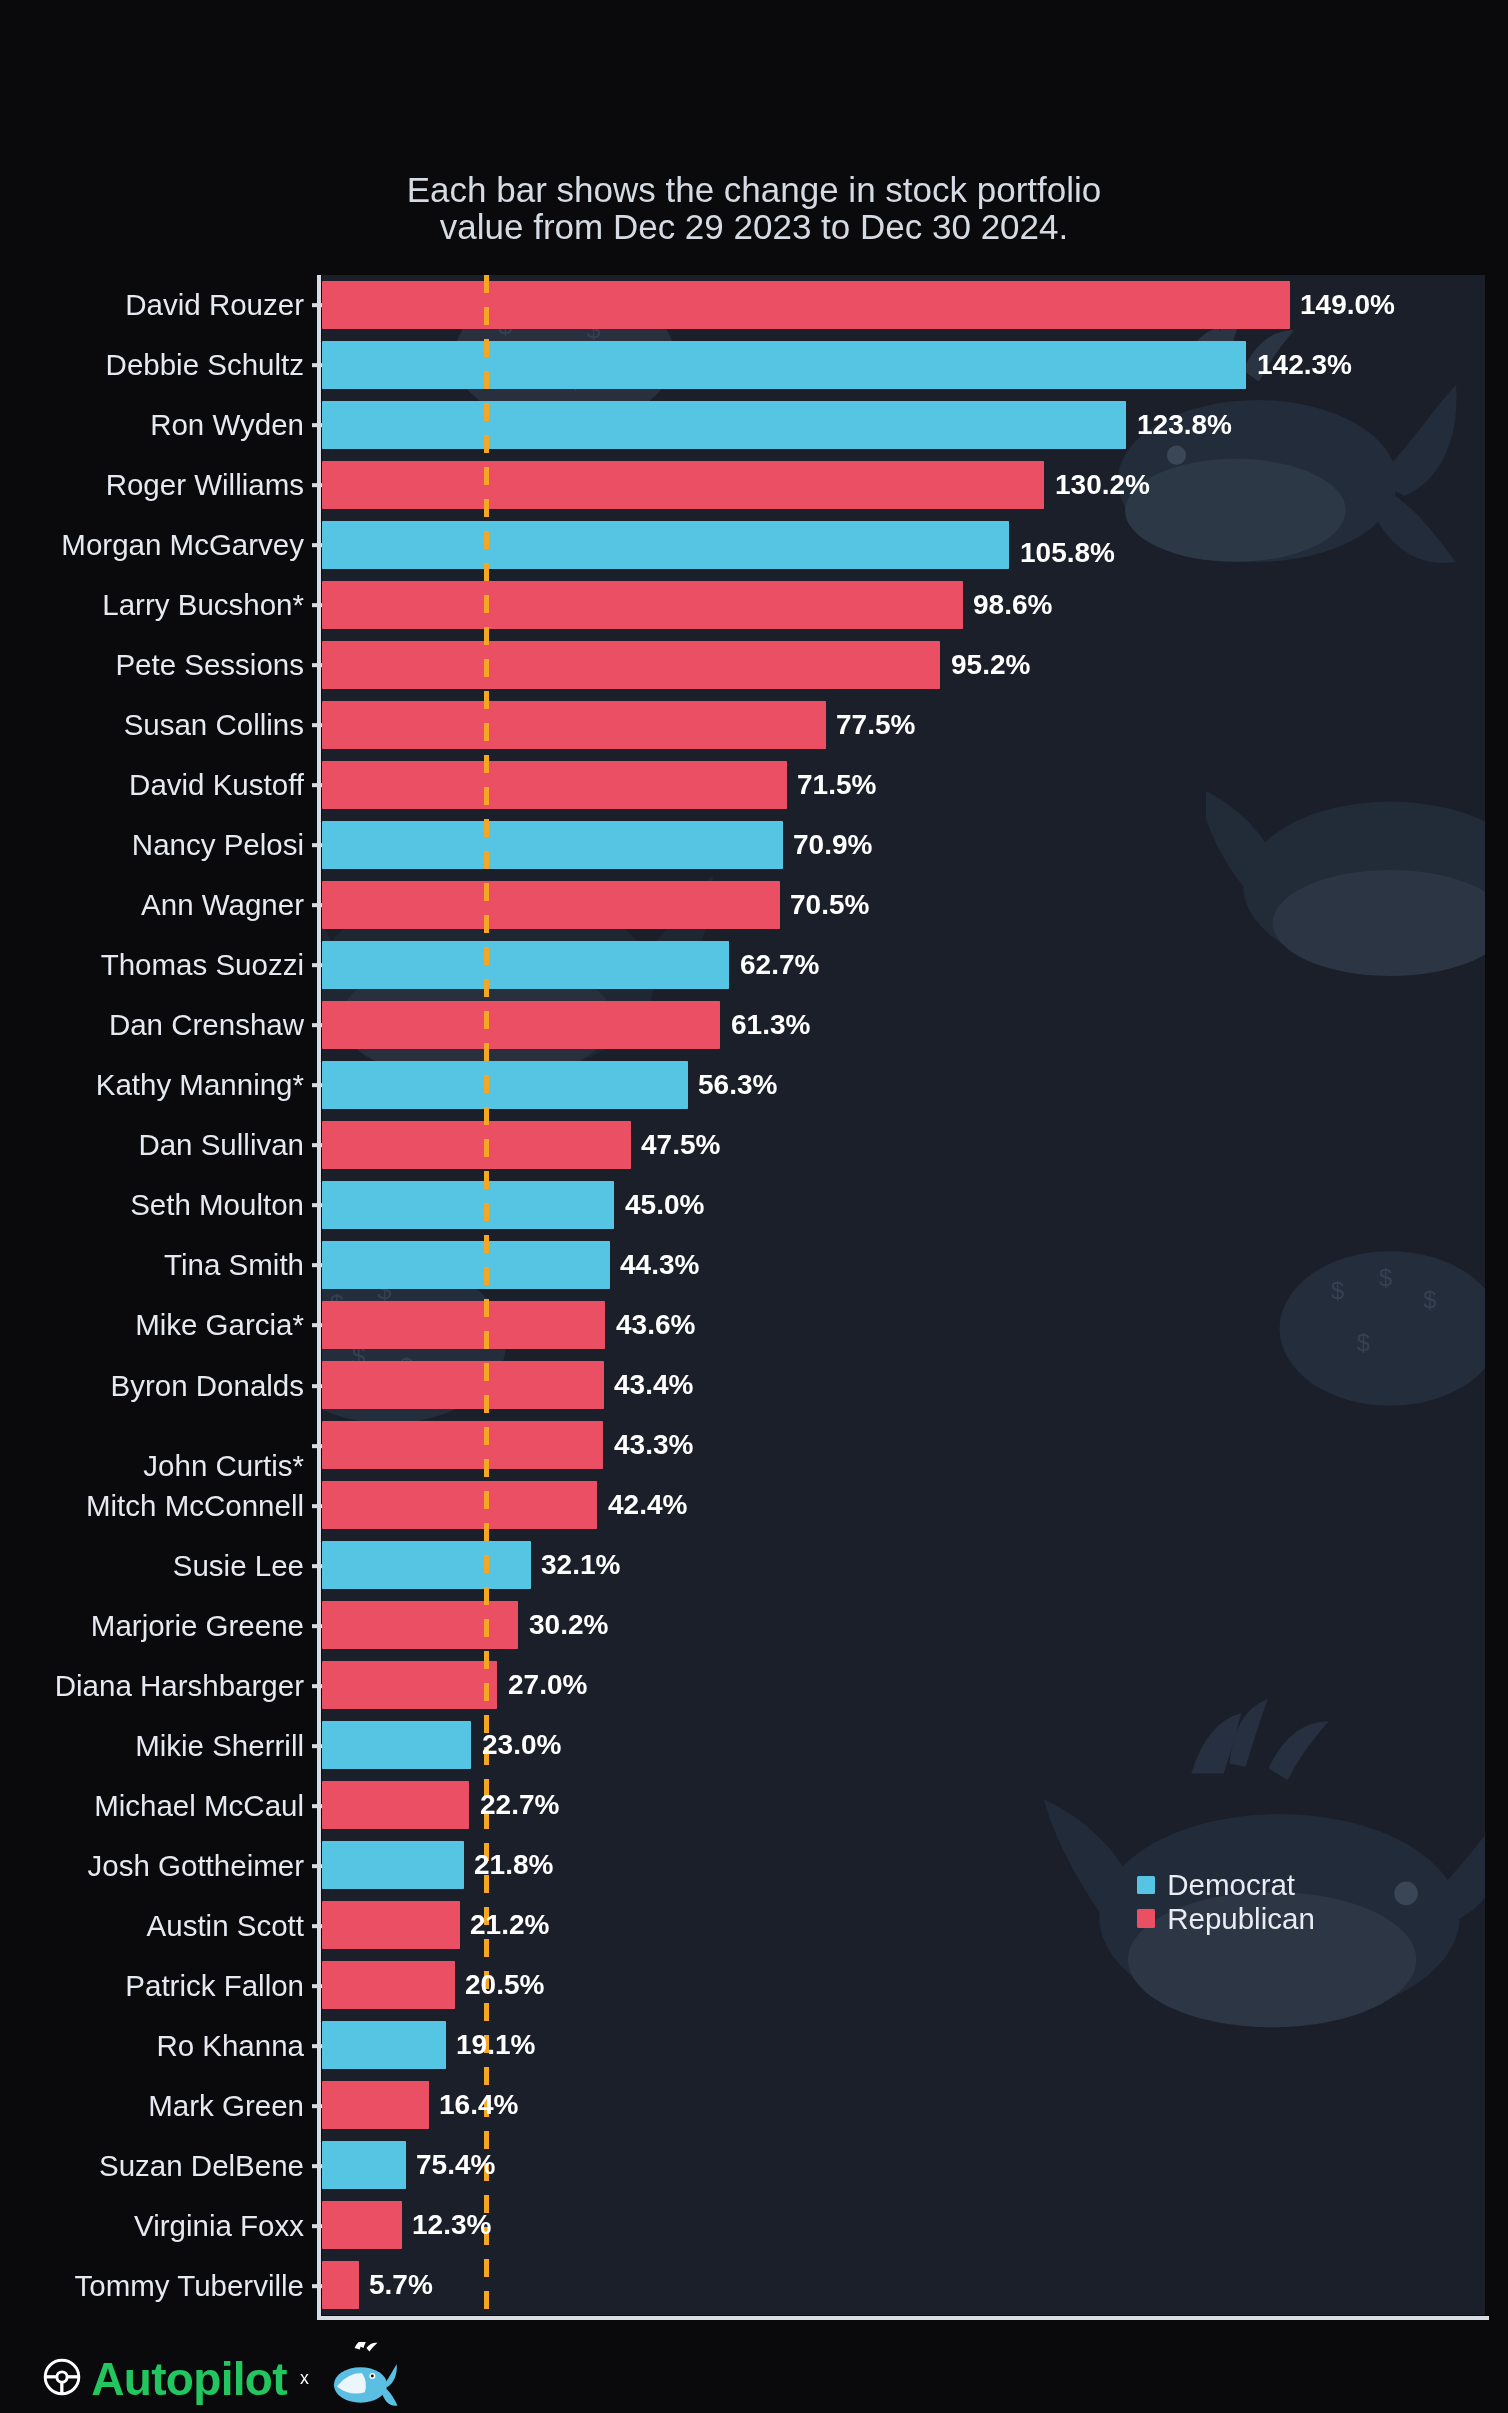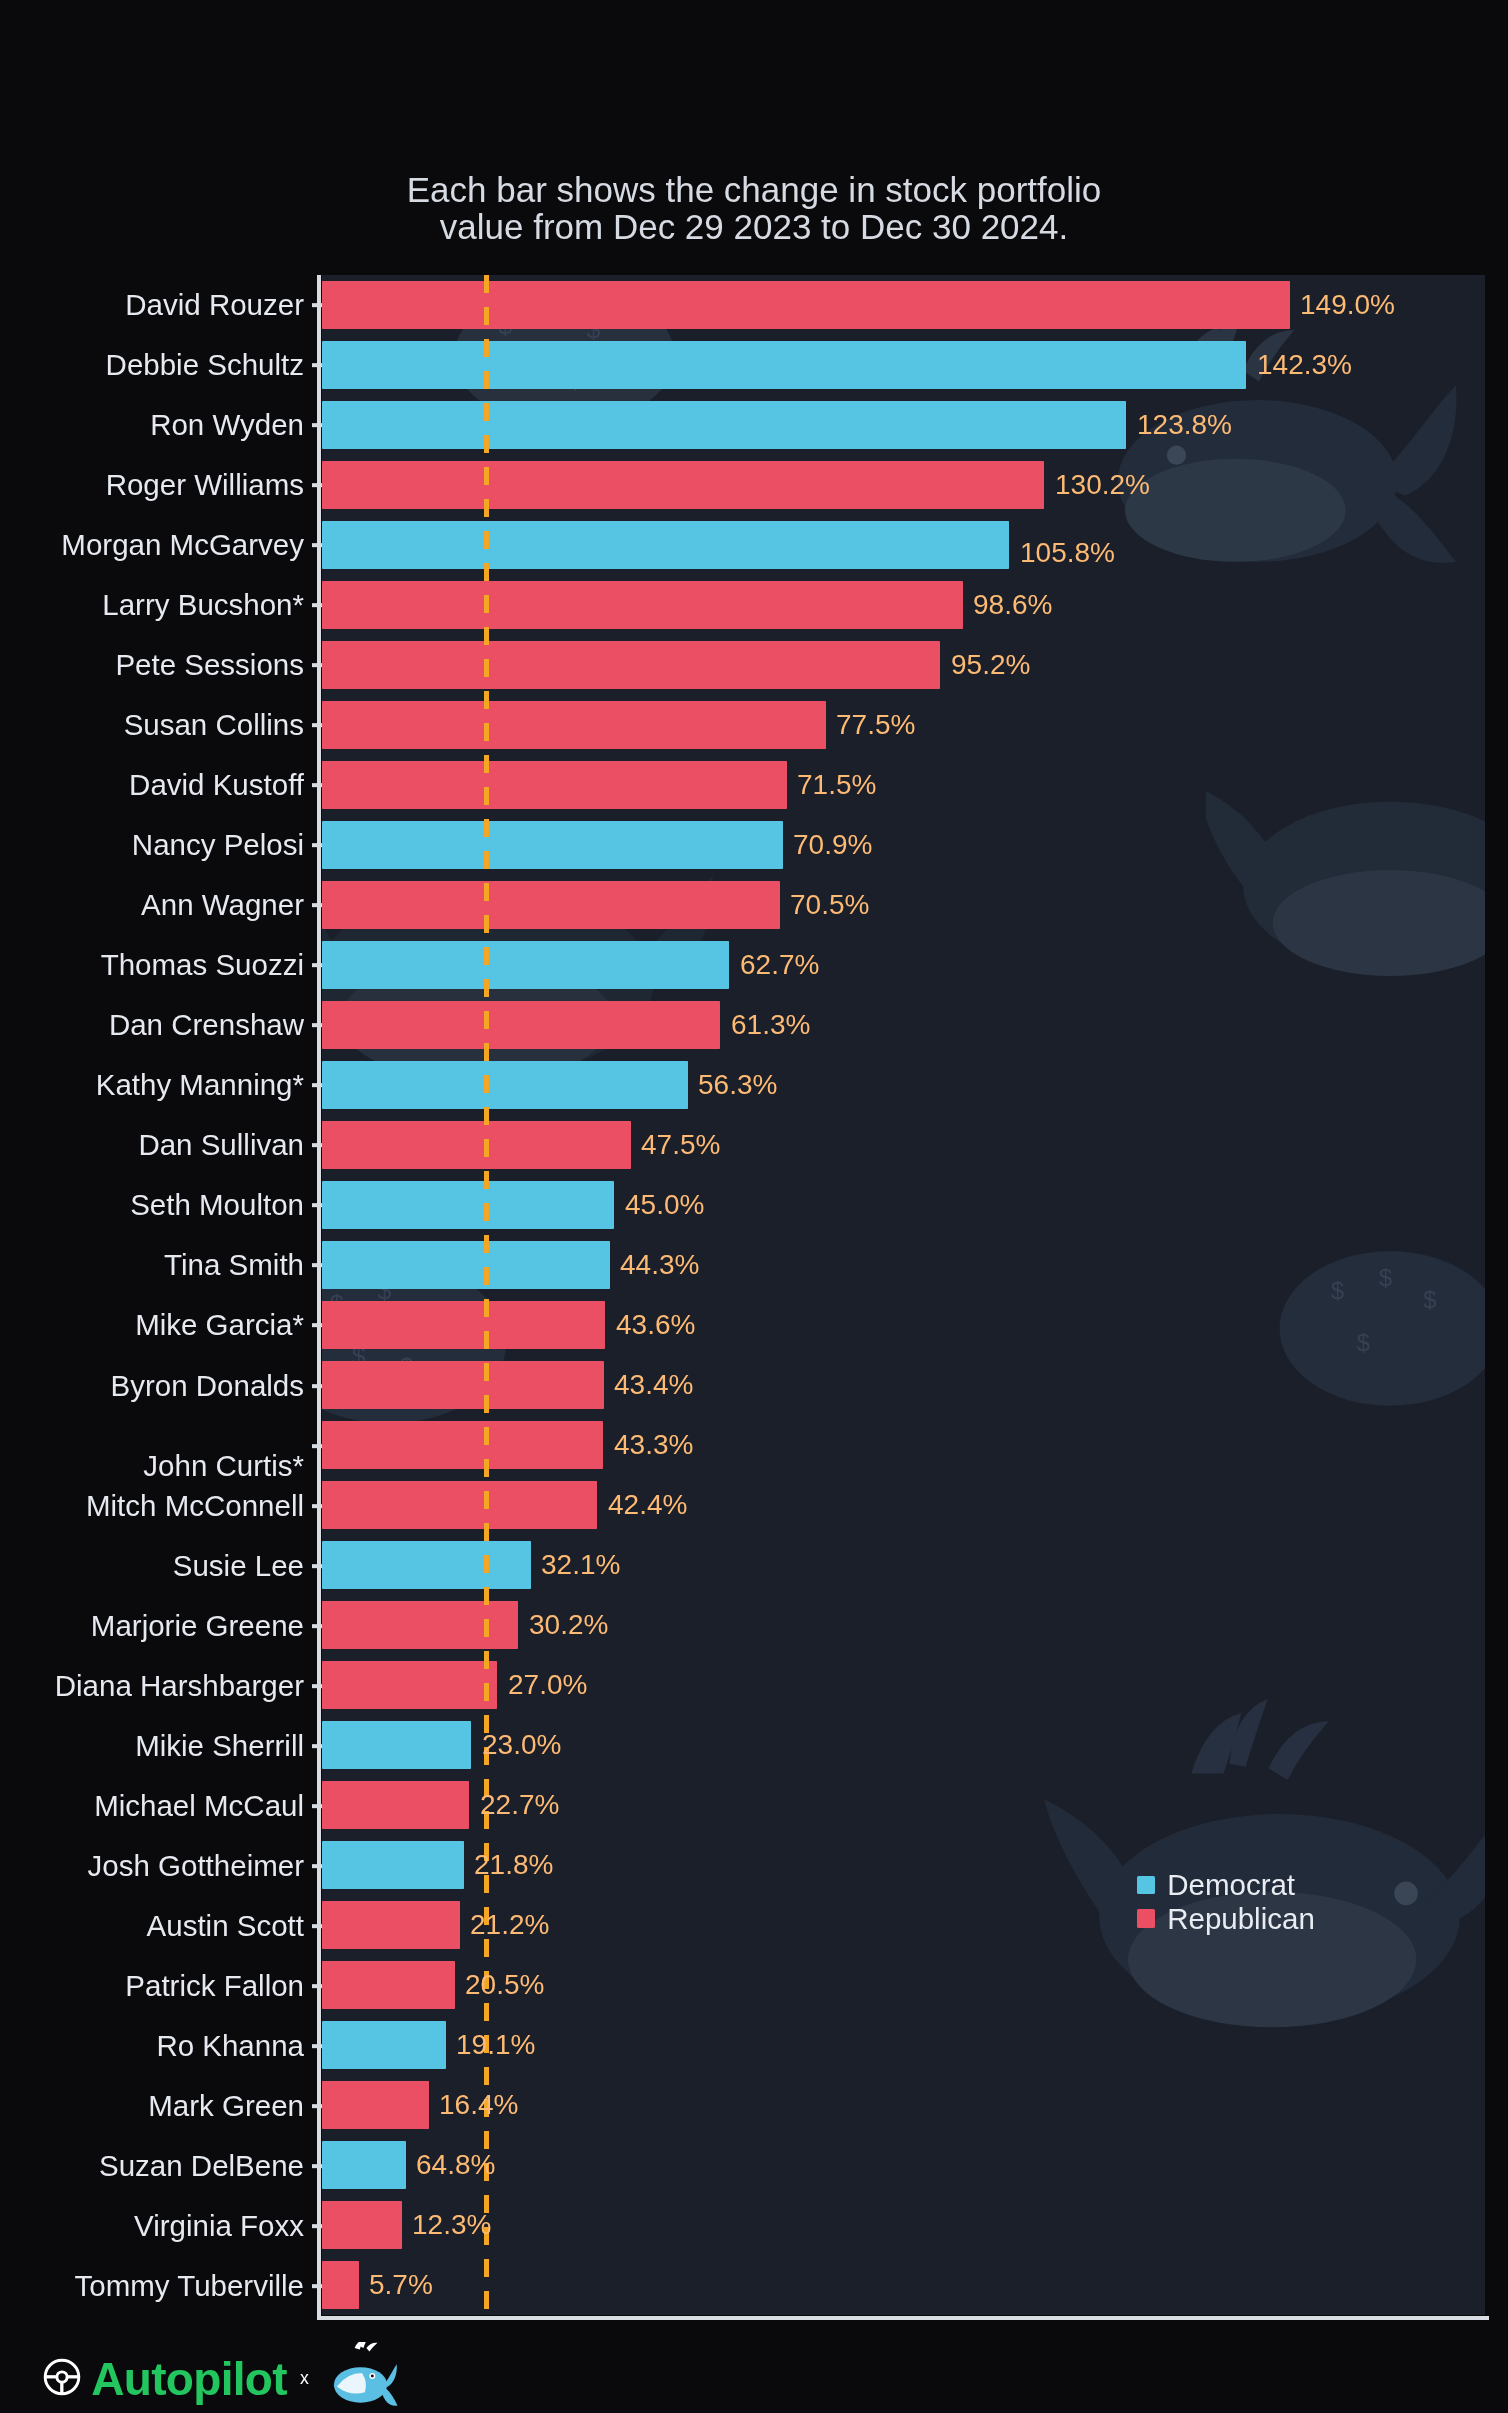--- a/index.html
+++ b/index.html
@@ -112,24 +112,24 @@
     height: 100%;
     border-radius: 0.7px;
   }
   .bar.dem { background: #56c5e3; }
   .bar.rep { background: #ea4f63; }
 
   .value {
     position: absolute;
     top: 50%;
     transform: translateY(-50%);
-    color: #fdba74;
+    color: #ffffff;
     font-size: 28px;
     white-space: nowrap;
-    font-weight: 400;
+    font-weight: 700;
   }
 
   
   .ylabel {
     position: absolute;
     right: 1508px;
     text-align: right;
     color: #e6e9ef;
     font-size: 29.5px;
     white-space: nowrap;
@@ -461,21 +461,21 @@
         <div class="value" style="top: 1290px; left: 219px;">32.1%</div>
         <div class="value" style="top: 1350px; left: 207px;">30.2%</div>
         <div class="value" style="top: 1410px; left: 186px;">27.0%</div>
         <div class="value" style="top: 1470px; left: 160px;">23.0%</div>
         <div class="value" style="top: 1530px; left: 158px;">22.7%</div>
         <div class="value" style="top: 1590px; left: 152px;">21.8%</div>
         <div class="value" style="top: 1650px; left: 148px;">21.2%</div>
         <div class="value" style="top: 1710px; left: 143px;">20.5%</div>
         <div class="value" style="top: 1770px; left: 134px;">19.1%</div>
         <div class="value" style="top: 1830px; left: 117px;">16.4%</div>
-        <div class="value" style="top: 1890px; left: 94px;">64.8%</div>
+        <div class="value" style="top: 1890px; left: 94px;">75.4%</div>
         <div class="value" style="top: 1950px; left: 90px;">12.3%</div>
         <div class="value" style="top: 2010px; left: 47px;">5.7%</div>
       </div>
 
     <div id="legend" style="left:815px;top:1595px;">
       <div class="legend-item">
         <span class="swatch" style="background:#56c5e3"></span>
         <span class="legend-label">Democrat</span>
       </div>
       <div class="legend-item">

